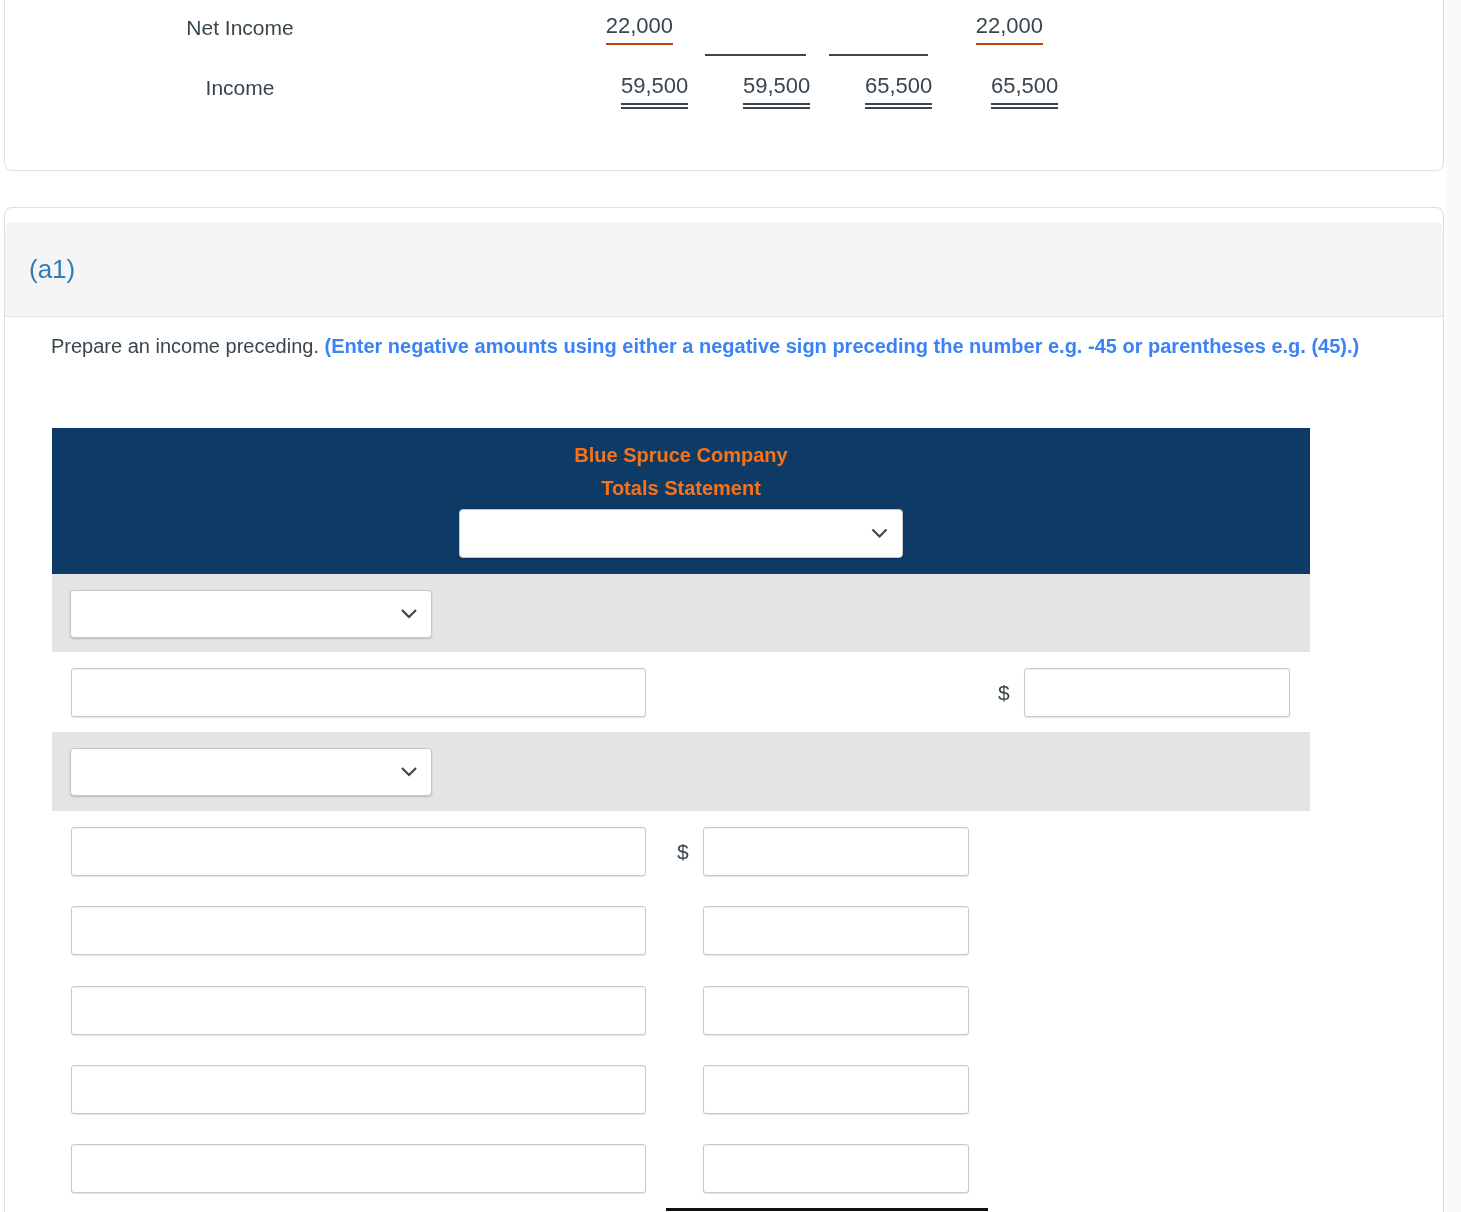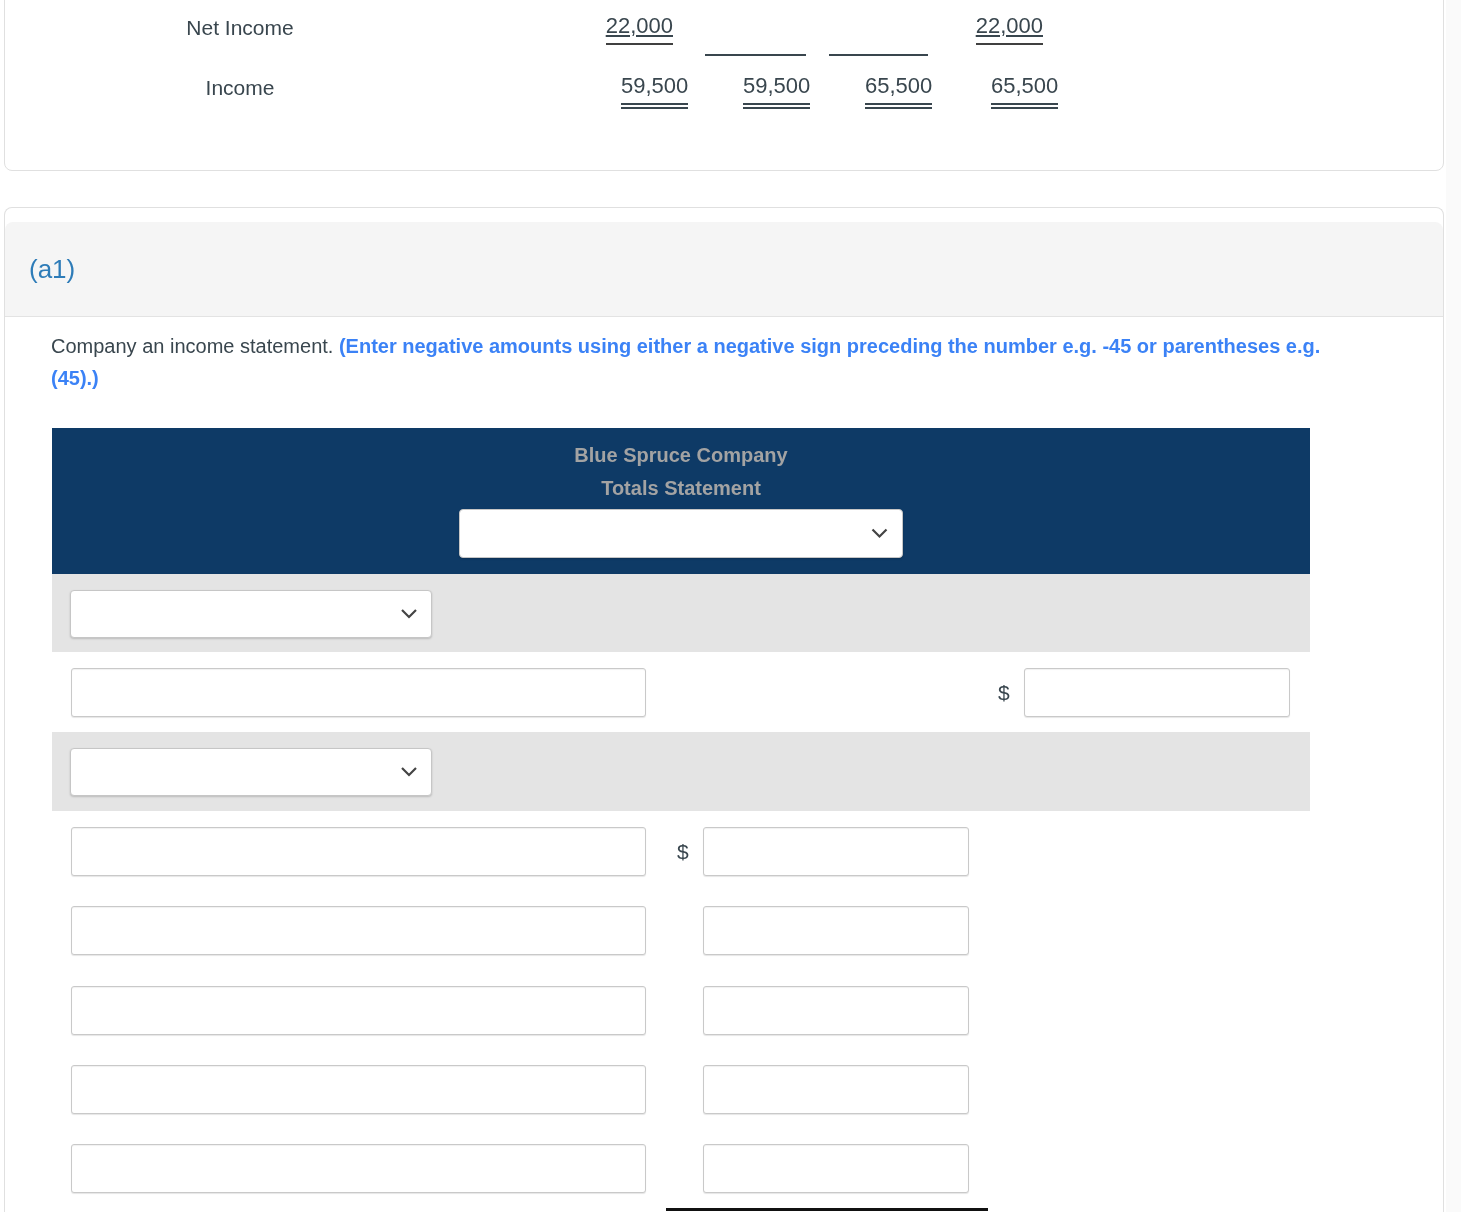--- a/index.html
+++ b/index.html
@@ -28,22 +28,21 @@
   .ws-label {
     position: absolute; width: 150px; text-align: center;
     font-size: 21px; color: #39464e;
   }
   .ws-num {
     position: absolute; text-align: right; width: 90px;
     font-size: 22px; color: #39464e;
   }
   .ws-num .sgl {
     display: inline-block; padding-bottom: 4px;
-    border-bottom: 2px solid #404040;
-    text-decoration: underline;
+    border-bottom: 2px solid #c2410c;
   }
   .ws-num .dbl {
     display: inline-block; position: relative; padding-bottom: 4px;
     border-bottom: 2px solid #39464e;
     margin-left: 38px;
   }
   .ws-num .dbl::after {
     content: ""; position: absolute; left: 0; right: 0; bottom: -6px;
     border-top: 2px solid #39464e;
   }
@@ -69,21 +68,21 @@
     color: #3b82f6; font-weight: bold; 
   }
 
   
   .navy-head {
     position: absolute; left: 47px; top: 220px; width: 1258px; height: 146px;
     background: #0e3a66;
   }
   .navy-title {
     position: absolute; left: 0; width: 100%; text-align: center;
-    color: #a3a3a3; font-weight: bold; font-size: 20px;
+    color: #f97316; font-weight: bold; font-size: 20px;
   }
   .gray-row {
     position: absolute; left: 47px; width: 1258px; background: #e4e4e4;
   }
   .selectbox {
     position: absolute; background: #ffffff;
     border: 1px solid #c6c6c6; border-radius: 4px;
     box-shadow: 0 1px 2px rgba(0,0,0,0.18);
     box-sizing: border-box; cursor: pointer;
     display: flex; align-items: center; justify-content: flex-end;
@@ -135,21 +134,21 @@
     <div class="ws-num" style="left:948px; top:84px;">
       <span class="dbl">65,500</span>
     </div>
   </div>
 
   <div class="card" id="card-a1">
     <div class="a1-header">
       <div class="a1-title">(a1)</div>
     </div>
 
-    <div class="instruction"><span>Company an income statement. </span><span class="em">(Enter negative amounts using either a negative sign preceding the number e.g. -45 or parentheses e.g. (45).)</span></div>
+    <div class="instruction"><span>Prepare an income preceding. </span><span class="em">(Enter negative amounts using either a negative sign preceding the number e.g. -45 or parentheses e.g. (45).)</span></div>
 
     <div class="navy-head">
       <div class="navy-title" style="top:16px;">Blue Spruce Company</div>
       <div class="navy-title" style="top:49px;">Totals Statement</div>
       <div class="selectbox" style="left:407px; top:81px; width:444px; height:49px;">
         <span></span>
         <svg width="17" height="11" viewBox="0 0 17 11">
           <path d="M1.5 1.5 L8.5 8.5 L15.5 1.5" fill="none" stroke="#444" stroke-width="2.2"></path>
         </svg>
       </div>

